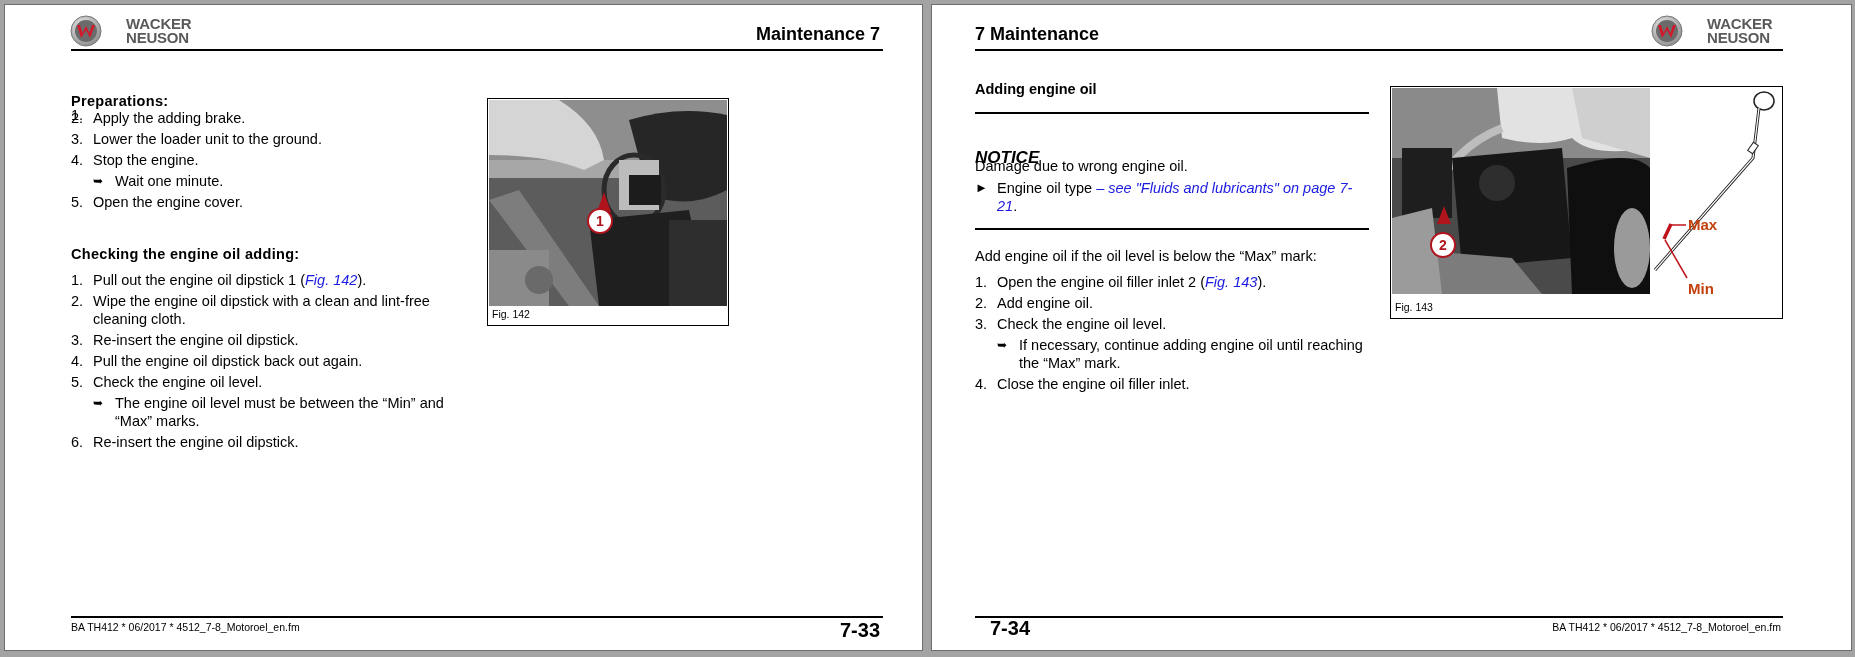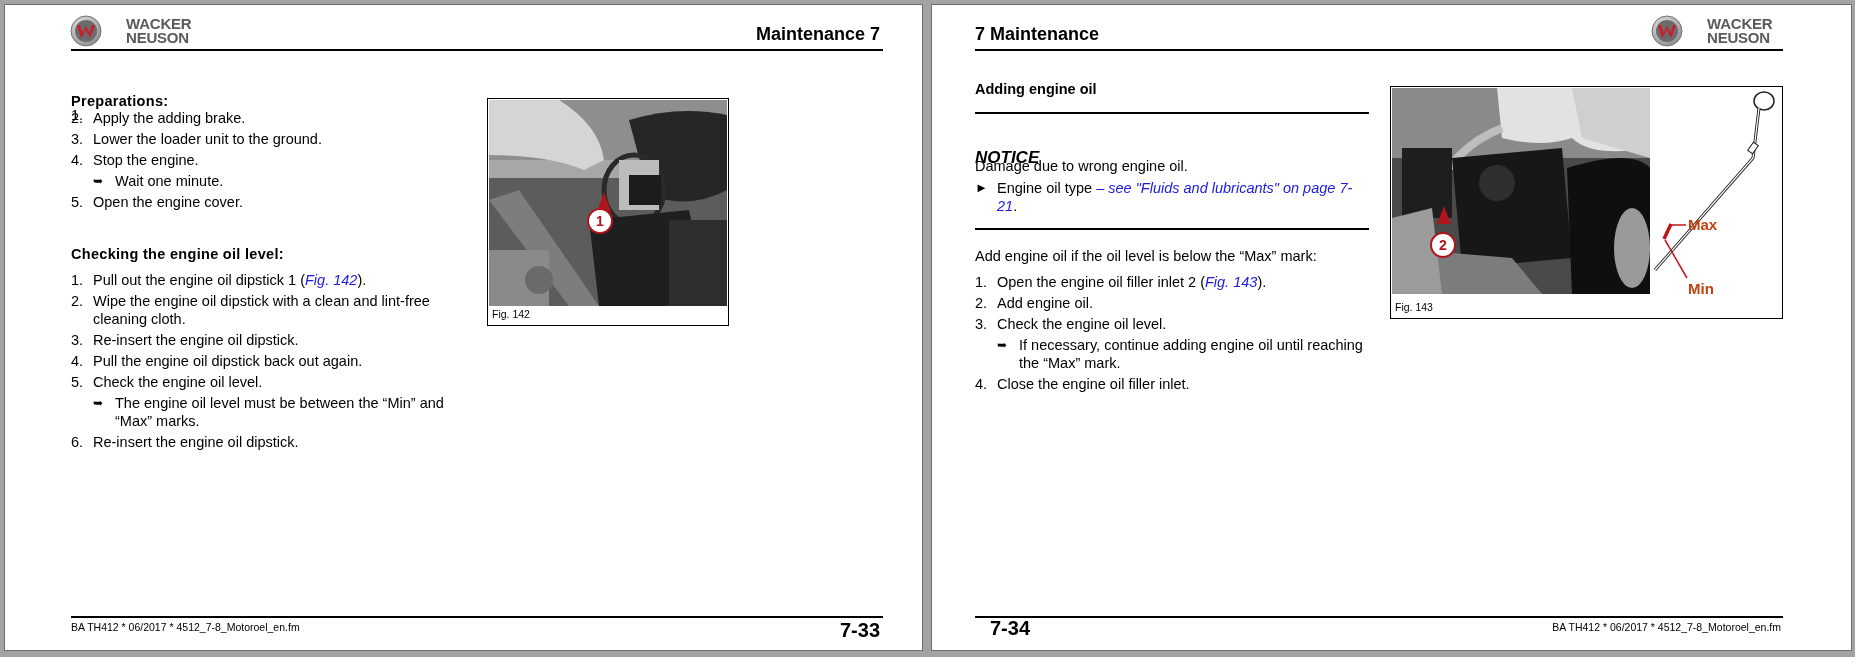--- a/index.html
+++ b/index.html
@@ -71,21 +71,21 @@
   <div class="h3" style="left:66px; top:88px;">Preparations:</div>
   <ul class="list" style="left:66px; top:101px; width:400px;">
     <li><span class="num">1.</span></li>
     <li><span class="num">2.</span><span>Apply the adding brake.</span></li>
     <li><span class="num">3.</span><span>Lower the loader unit to the ground.</span></li>
     <li><span class="num">4.</span><span>Stop the engine.</span></li>
     <li class="sub"><span class="num">➥</span><span>Wait one minute.</span></li>
     <li><span class="num">5.</span><span>Open the engine cover.</span></li>
   </ul>
 
-  <div class="h3" style="left:66px; top:241px;">Checking the engine oil level:</div>
+  <div class="h3" style="left:66px; top:241px;">Checking the engine oil adding:</div>
   <ul class="list" style="left:66px; top:266px; width:400px;">
     <li><span class="num">1.</span><span>Pull out the engine oil dipstick 1 (</span><a class="link">Fig. 142</a><span>).</span></li>
     <li><span class="num">2.</span><span>Wipe the engine oil dipstick with a clean and lint-free cleaning cloth.</span></li>
     <li><span class="num">3.</span><span>Re-insert the engine oil dipstick.</span></li>
     <li><span class="num">4.</span><span>Pull the engine oil dipstick back out again.</span></li>
     <li><span class="num">5.</span><span>Check the engine oil level.</span></li>
     <li class="sub"><span class="num">➥</span><span>The engine oil level must be between the “Min” and “Max” marks.</span></li>
     <li><span class="num">6.</span><span>Re-insert the engine oil dipstick.</span></li>
   </ul>
 

